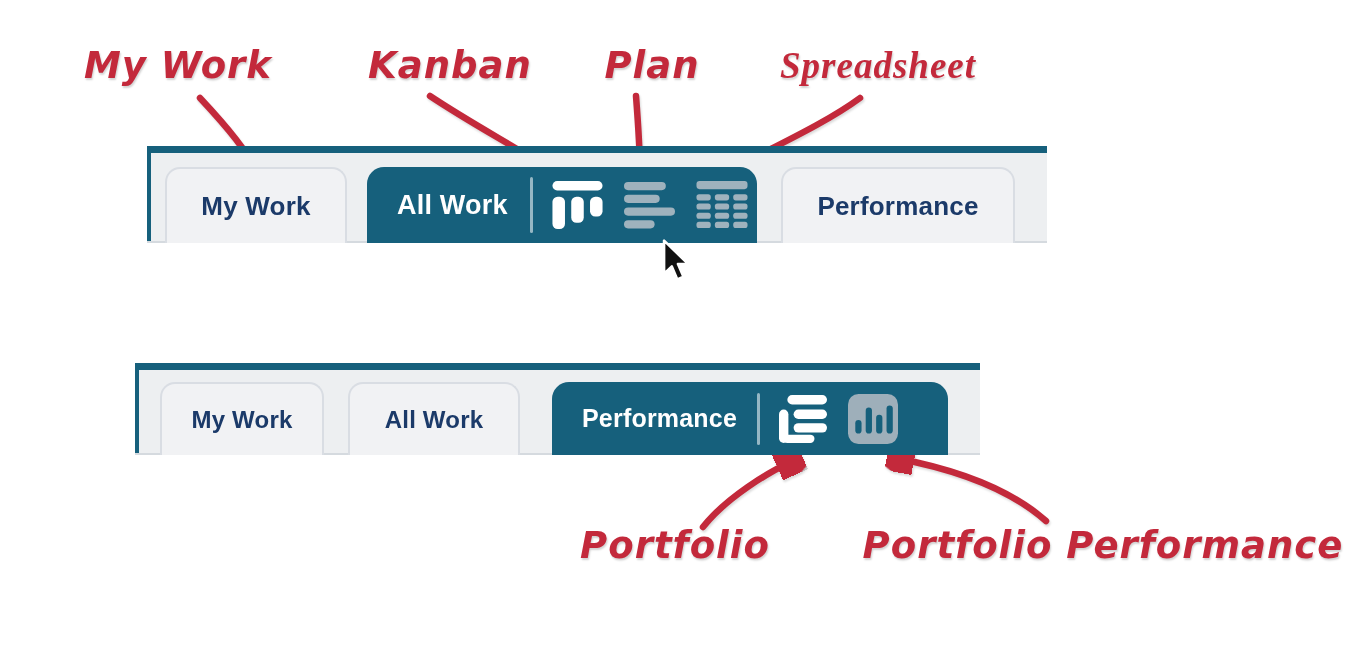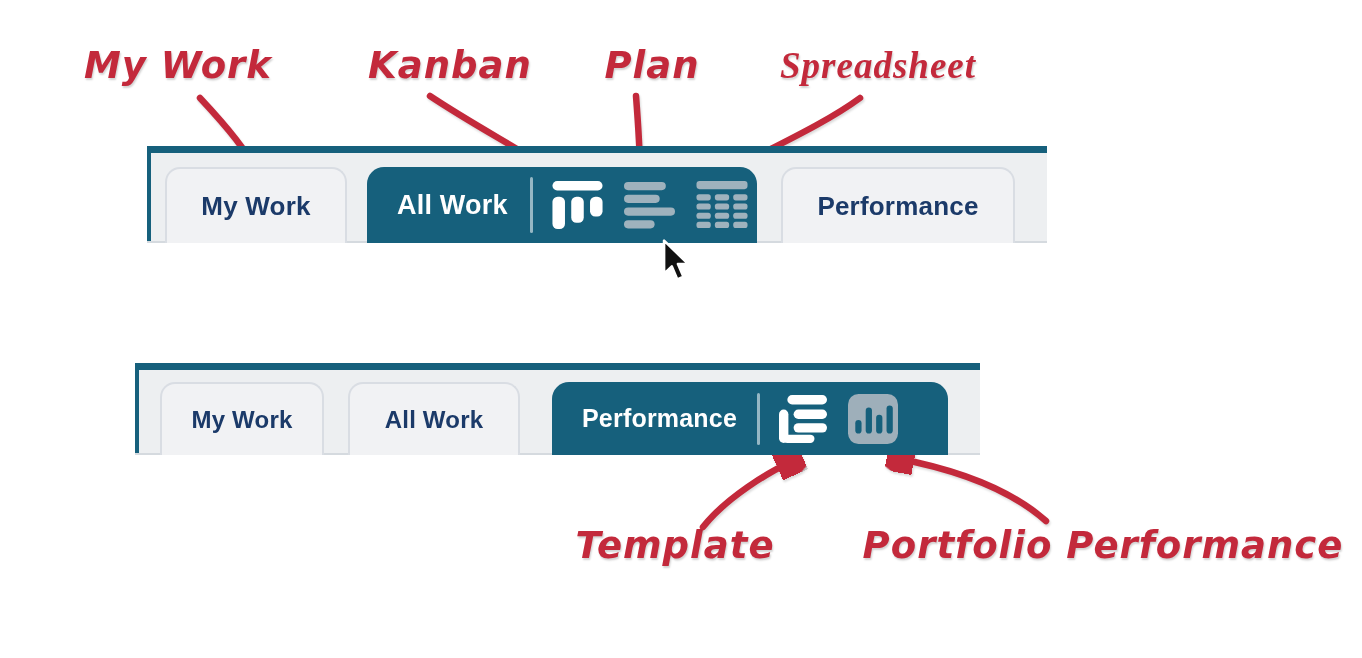--- a/index.html
+++ b/index.html
@@ -46,21 +46,21 @@
   #cursor{position:absolute;pointer-events:none;}
 </style>
 </head>
 <body>
 
 <div class="note" style="left:178px;top:44px;">My Work</div>
 <div class="note" style="left:415px;top:44px;margin-left:35px;">Kanban</div>
 <div class="note" style="left:637px;top:44px;margin-left:15px;">Plan</div>
 <div class="note" style="left:878px;top:44px;font-family:Liberation Serif, serif;">Spreadsheet</div>
 
-<div class="note" style="left:675px;top:524px;">Template</div>
+<div class="note" style="left:675px;top:524px;">Portfolio</div>
 <div class="note" style="left:1103px;top:524px;">Portfolio Performance</div>
 
 <svg id="arrow-layer" viewBox="0 0 1362 658">
   <defs>
     <marker id="ah" viewBox="0 0 10 10" refX="7" refY="5" markerWidth="4.2" markerHeight="4.2" orient="auto-start-reverse">
       <path d="M0,0 L10,5 L0,10 Z" fill="#C3293B"></path>
     </marker>
   </defs>
   <path d="M 200,98  C 228,128 248,152 259,176" marker-end="url(#ah)"></path>
   <path d="M 430,96  C 478,128 526,152 556,174" marker-end="url(#ah)"></path>

